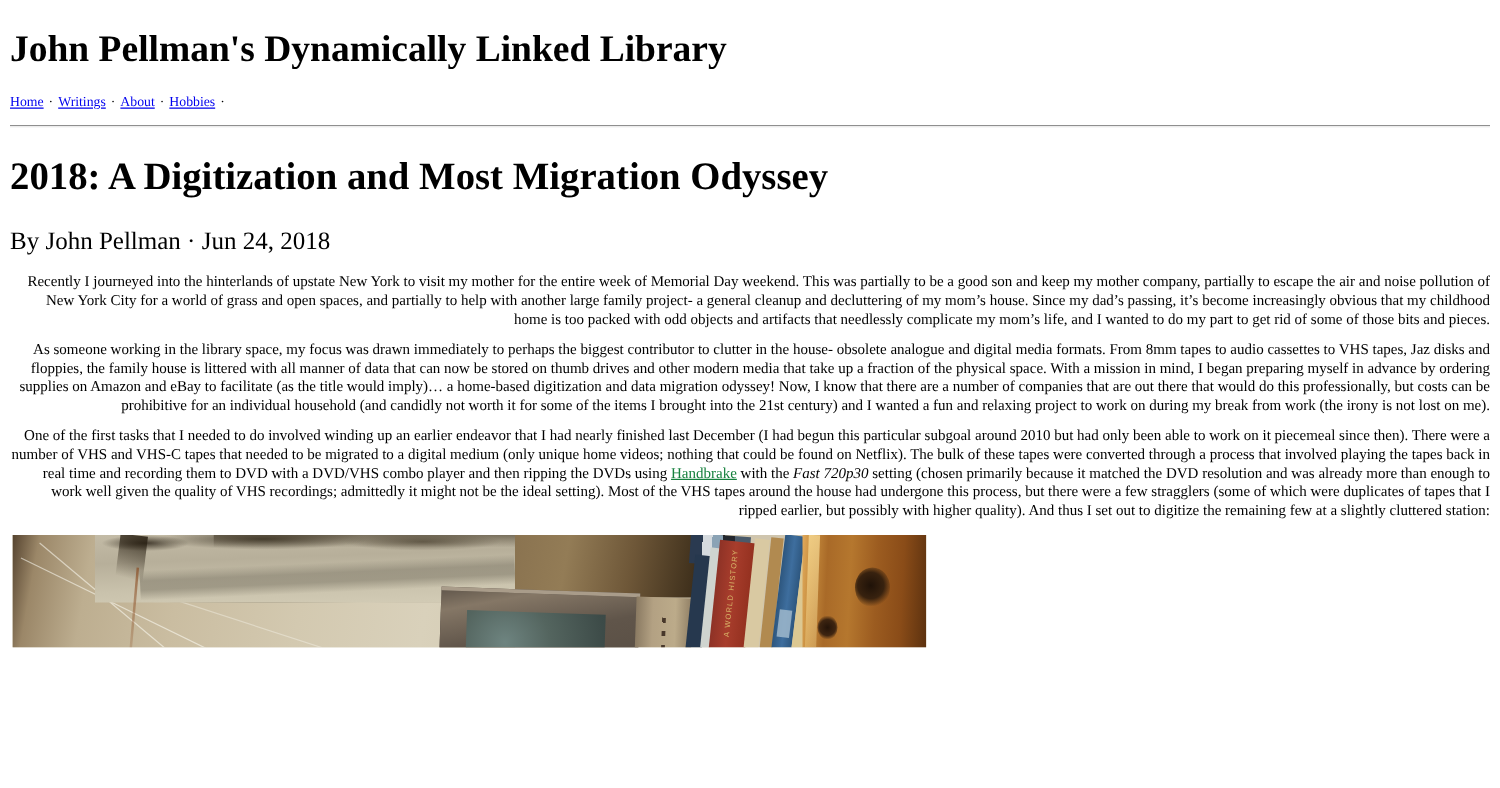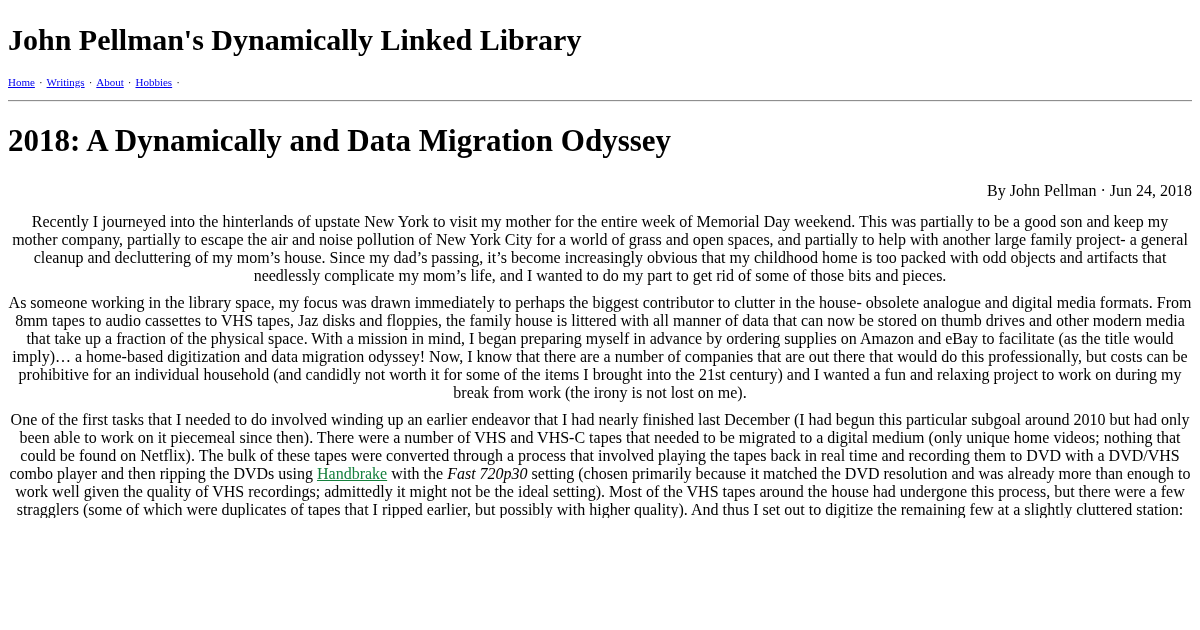--- a/index.html
+++ b/index.html
@@ -18,23 +18,23 @@
   nav.main-nav { font-size: 11px; margin: 0 0 12px 0; }
   nav.main-nav a { color: #0000EE; text-decoration: underline; }
   .nav-sep { color: #000; margin: 0 4px; }
 
   hr.divider {
     border: none; border-top: 1px solid #8f8f8f; border-bottom: 1px solid #efefef;
     margin: 8px 0 0 0;
   }
 
   h2.post-title { font-size: 31px; font-weight: bold; margin: 21px 0 23px 0; color: #000; }
-  .byline { font-size: 16px; margin: 0 0 13px 0; color: #000; text-align: right; }
-
-  .article-body p { font-size: 16px; margin: 9px 0; color: #000; text-align: center; }
+  .byline { font-size: 20px; margin: 0 0 13px 0; color: #000; }
+
+  .article-body p { font-size: 12px; margin: 9px 0; color: #000; text-align: right; }
   .article-body a { color: #15803d; text-decoration: underline; }
   .article-body em { font-style: italic; }
 
   
   .photo {
     position: relative; width: 731px; height: 101px; overflow: hidden;
     margin: 12px 0 0 2px; background: #cfc5ae;
   }
   .photo > div { position: absolute; }
   .ph-wall {
@@ -141,21 +141,21 @@
 
 <div class="viewport">
   <div class="page">
 
     <h1 class="site-title">John Pellman's Dynamically Linked Library</h1>
 
     <nav class="main-nav"><a href="#">Home</a><span class="nav-sep">·</span><a href="#">Writings</a><span class="nav-sep">·</span><a href="#">About</a><span class="nav-sep">·</span><a href="#">Hobbies</a><span class="nav-sep">·</span></nav>
 
     <hr class="divider">
 
-    <h2 class="post-title">2018: A Dynamically and Data Migration Odyssey</h2>
+    <h2 class="post-title">2018: A Digitization and Most Migration Odyssey</h2>
 
     <div class="byline">By John Pellman · Jun 24, 2018</div>
 
     <div class="article-body">
       <p>Recently I journeyed into the hinterlands of upstate New York to visit my mother for the entire week of Memorial Day weekend. This was partially to be a good son and keep my mother company, partially to escape the air and noise pollution of New York City for a world of grass and open spaces, and partially to help with another large family project- a general cleanup and decluttering of my mom’s house. Since my dad’s passing, it’s become increasingly obvious that my childhood home is too packed with odd objects and artifacts that needlessly complicate my mom’s life, and I wanted to do my part to get rid of some of those bits and pieces.</p>
       <p>As someone working in the library space, my focus was drawn immediately to perhaps the biggest contributor to clutter in the house- obsolete analogue and digital media formats. From 8mm tapes to audio cassettes to VHS tapes, Jaz disks and floppies, the family house is littered with all manner of data that can now be stored on thumb drives and other modern media that take up a fraction of the physical space. With a mission in mind, I began preparing myself in advance by ordering supplies on Amazon and eBay to facilitate (as the title would imply)… a home-based digitization and data migration odyssey! Now, I know that there are a number of companies that are out there that would do this professionally, but costs can be prohibitive for an individual household (and candidly not worth it for some of the items I brought into the 21st century) and I wanted a fun and relaxing project to work on during my break from work (the irony is not lost on me).</p>
       <p><span>One of the first tasks that I needed to do involved winding up an earlier endeavor that I had nearly finished last December (I had begun this particular subgoal around 2010 but had only been able to work on it piecemeal since then). There were a number of VHS and VHS-C tapes that needed to be migrated to a digital medium (only unique home videos; nothing that could be found on Netflix). The bulk of these tapes were converted through a process that involved playing the tapes back in real time and recording them to DVD with a DVD/VHS combo player and then ripping the DVDs using </span><a href="#">Handbrake</a><span> with the </span><em>Fast 720p30</em><span> setting (chosen primarily because it matched the DVD resolution and was already more than enough to work well given the quality of VHS recordings; admittedly it might not be the ideal setting). Most of the VHS tapes around the house had undergone this process, but there were a few stragglers (some of which were duplicates of tapes that I ripped earlier, but possibly with higher quality). And thus I set out to digitize the remaining few at a slightly cluttered station:</span></p>
     </div>
 
     <div class="photo" role="img" aria-label="A slightly cluttered digitization station in a basement: a CRT television beside sideways books and a knotted pine shelf board against a stained wall">

